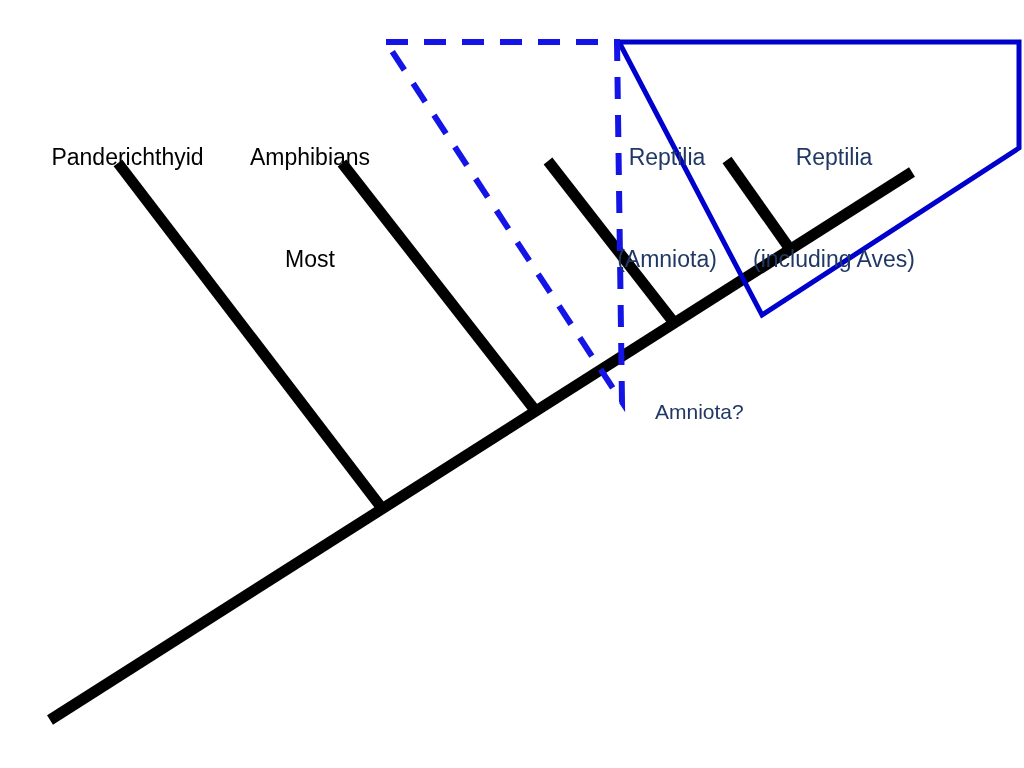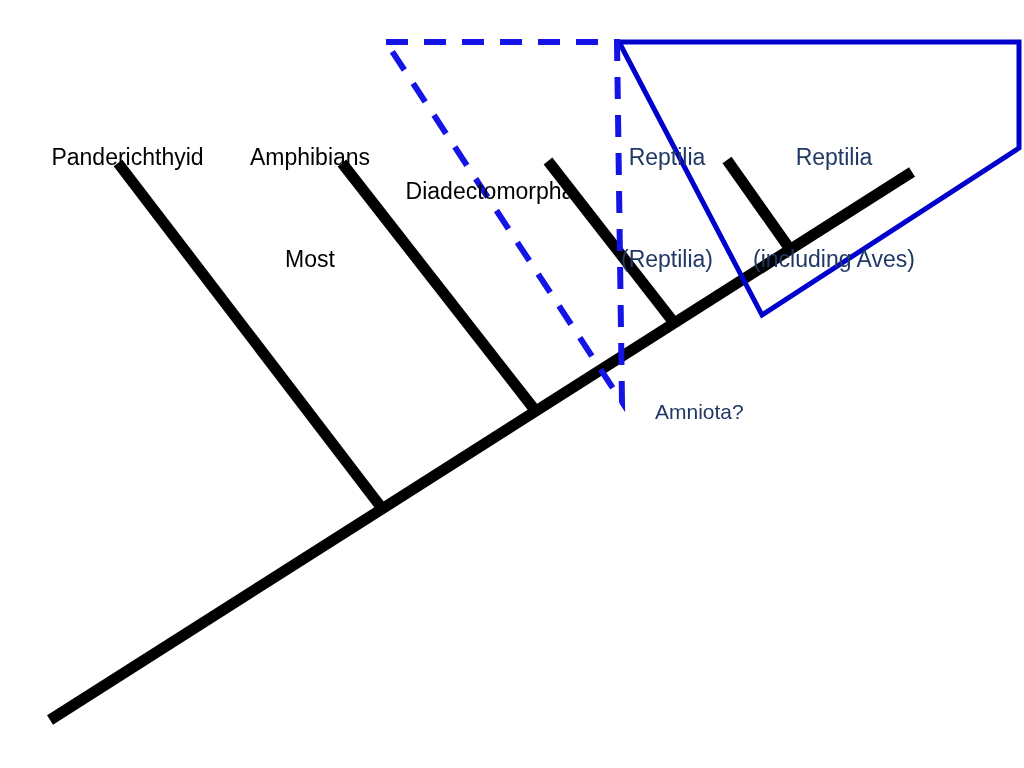--- a/index.html
+++ b/index.html
@@ -78,27 +78,24 @@
 
   <div class="taxon-label" id="label-panderichthyid">
     <span class="line">Panderichthyid</span>
   </div>
 
   <div class="taxon-label" id="label-amphibians">
     <span class="line">Amphibians</span>
     <span class="line">Most</span>
   </div>
 
-  <div class="taxon-label" id="label-diadectomorpha">
-    <span class="line">Diadectomorpha</span>
-  </div>
 
   <div class="taxon-label" id="label-synapsida" style="color:#1F3864">
     <span class="line">Reptilia</span>
-    <span class="line">(Reptilia)</span>
+    <span class="line">(Amniota)</span>
   </div>
 
   <div class="taxon-label" id="label-reptilia" style="color:#1F3864">
     <span class="line">Reptilia</span>
     <span class="line">(including Aves)</span>
   </div>
 
 
   <div class="annot-label" id="label-amniota-q" style="color:#1F3864">Amniota?</div>
 

